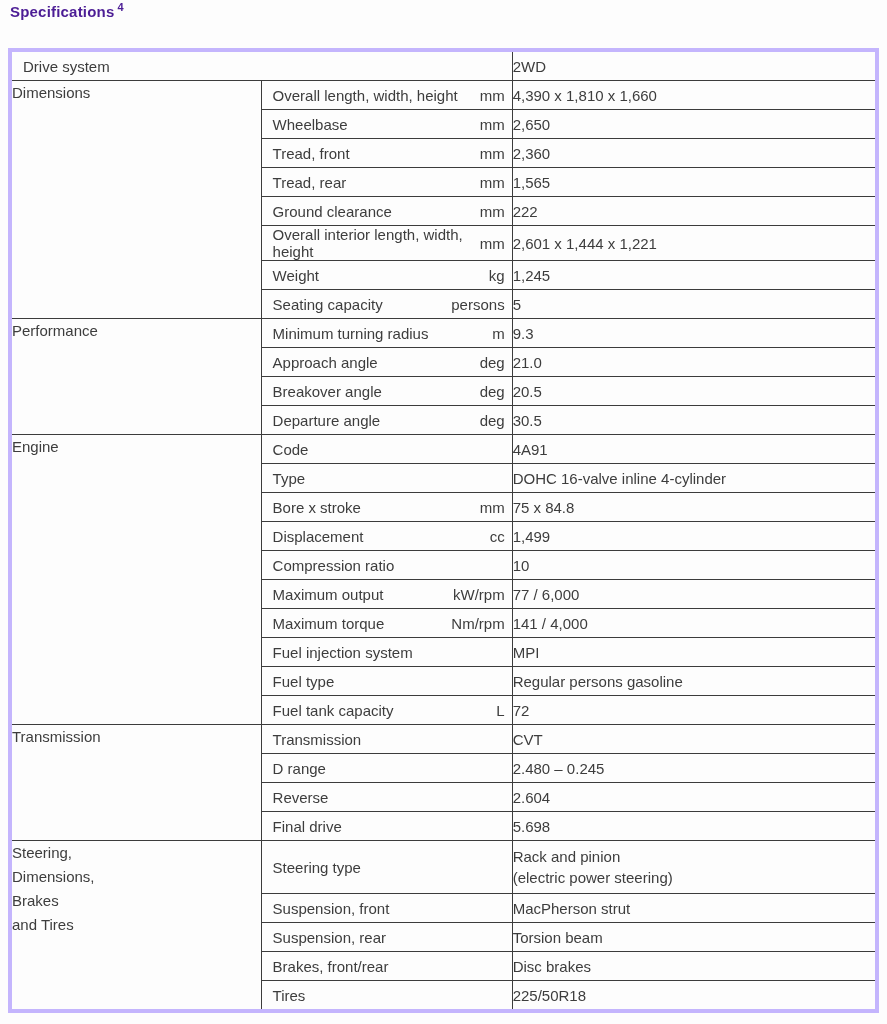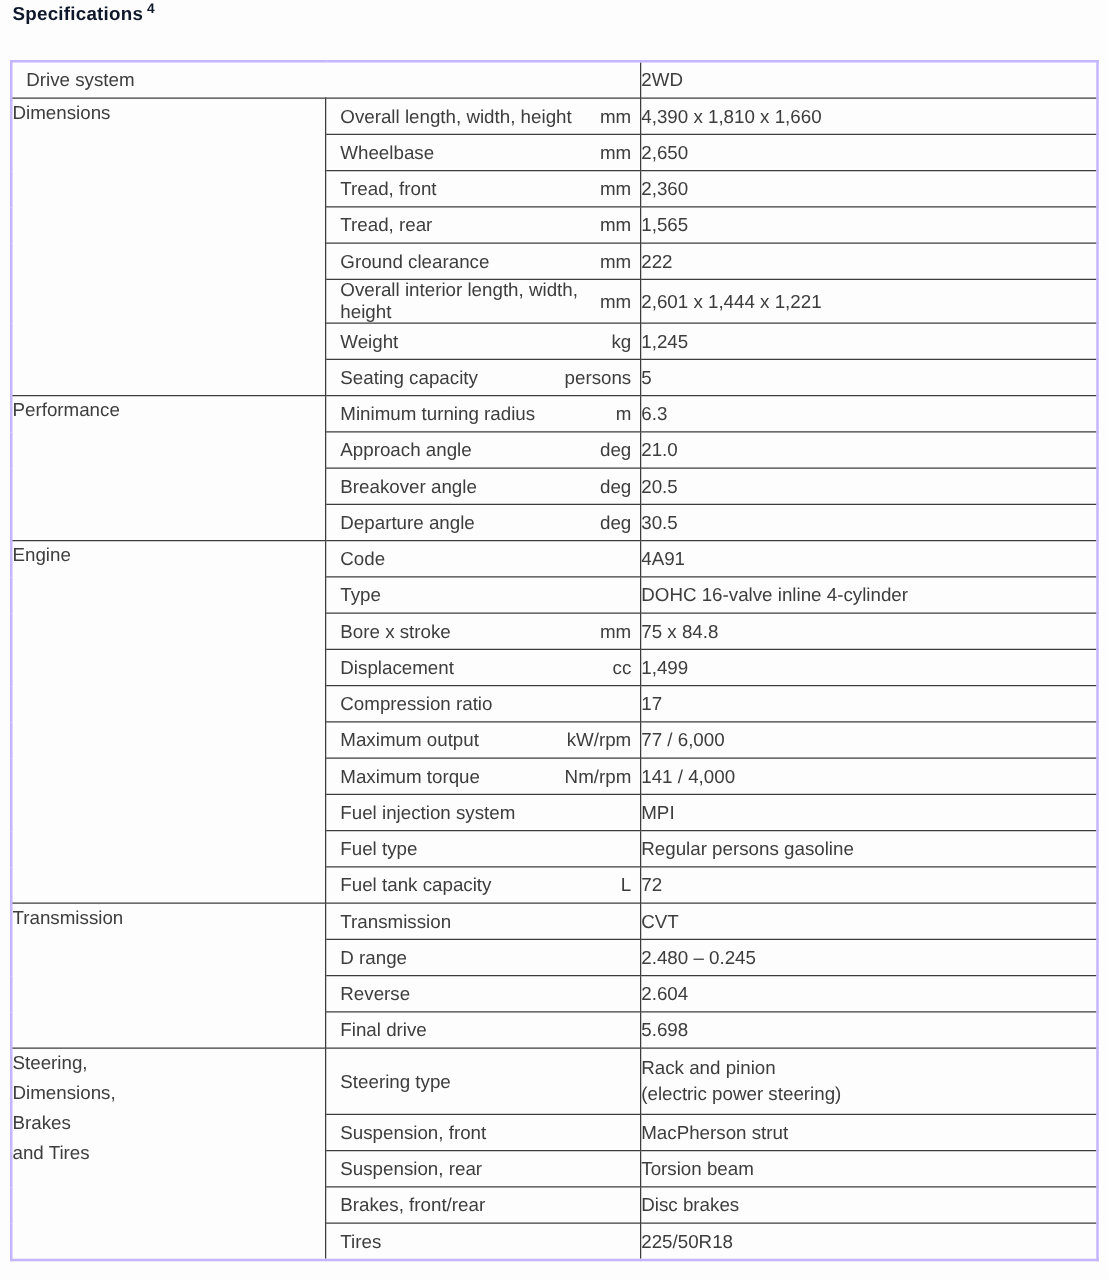--- a/index.html
+++ b/index.html
@@ -15,36 +15,36 @@
     height: 1024px;
     background: #fdfdfd;
     overflow: hidden;
   }
   .page-title {
     position: absolute;
     left: 10px;
     top: 1px;
     font-size: 15px;
     font-weight: bold;
-    color: #0f172a;
+    color: #4c1d95;
     letter-spacing: 0.2px;
   }
   .page-title sup {
     font-size: 11px;
     font-weight: bold;
     margin-left: 3px;
   }
   table.spec-table {
     position: absolute;
     left: 8px;
     top: 48px;
     width: 871px;
     border-collapse: collapse;
     table-layout: fixed;
-    border: 2px solid #c4b5fd;
+    border: 4px solid #c4b5fd;
   }
   table.spec-table td {
     border: 1px solid #3c3c3c;
     font-size: 15px;
     color: #3d3d3d;
     height: 28px;
     padding: 0;
     overflow: hidden;
   }
   td.col-cat { width: 131px; }
@@ -163,21 +163,21 @@
           <td class="col-val value-cell">5</td>
         </tr>
         <tr>
           <td class="col-cat cat-cell" rowspan="4">Performance</td>
           <td class="col-attr">
             <div class="attr-inner">
               <span class="attr-label">Minimum turning radius</span>
               <span class="attr-unit">m</span>
             </div>
           </td>
-          <td class="col-val value-cell">6.3</td>
+          <td class="col-val value-cell">9.3</td>
         </tr>
         <tr>
           <td class="col-attr">
             <div class="attr-inner">
               <span class="attr-label">Approach angle</span>
               <span class="attr-unit">deg</span>
             </div>
           </td>
           <td class="col-val value-cell">21.0</td>
         </tr>
@@ -233,21 +233,21 @@
             </div>
           </td>
           <td class="col-val value-cell">1,499</td>
         </tr>
         <tr>
           <td class="col-attr">
             <div class="attr-inner">
               <span class="attr-label">Compression ratio</span>
             </div>
           </td>
-          <td class="col-val value-cell">17</td>
+          <td class="col-val value-cell">10</td>
         </tr>
         <tr>
           <td class="col-attr">
             <div class="attr-inner">
               <span class="attr-label">Maximum output</span>
               <span class="attr-unit">kW/rpm</span>
             </div>
           </td>
           <td class="col-val value-cell">77 / 6,000</td>
         </tr>

